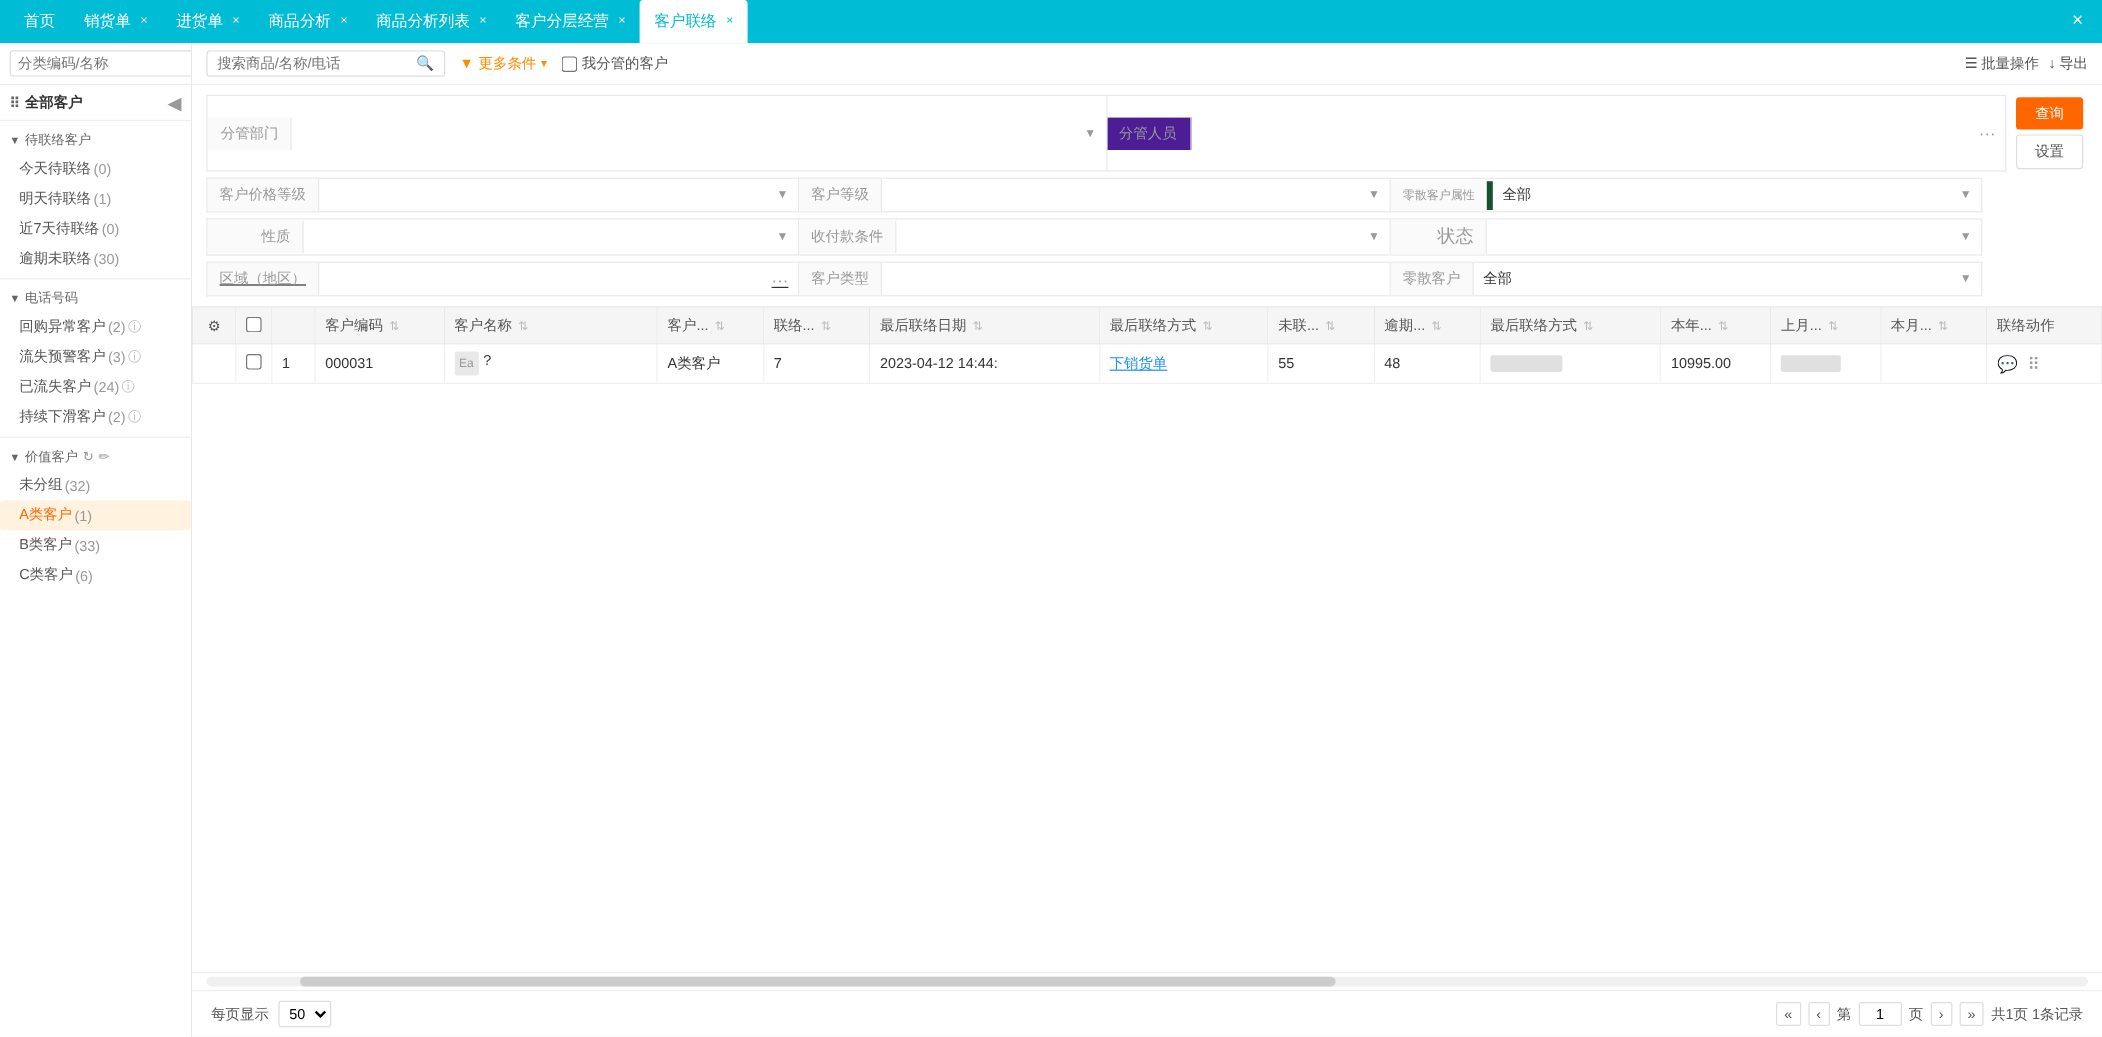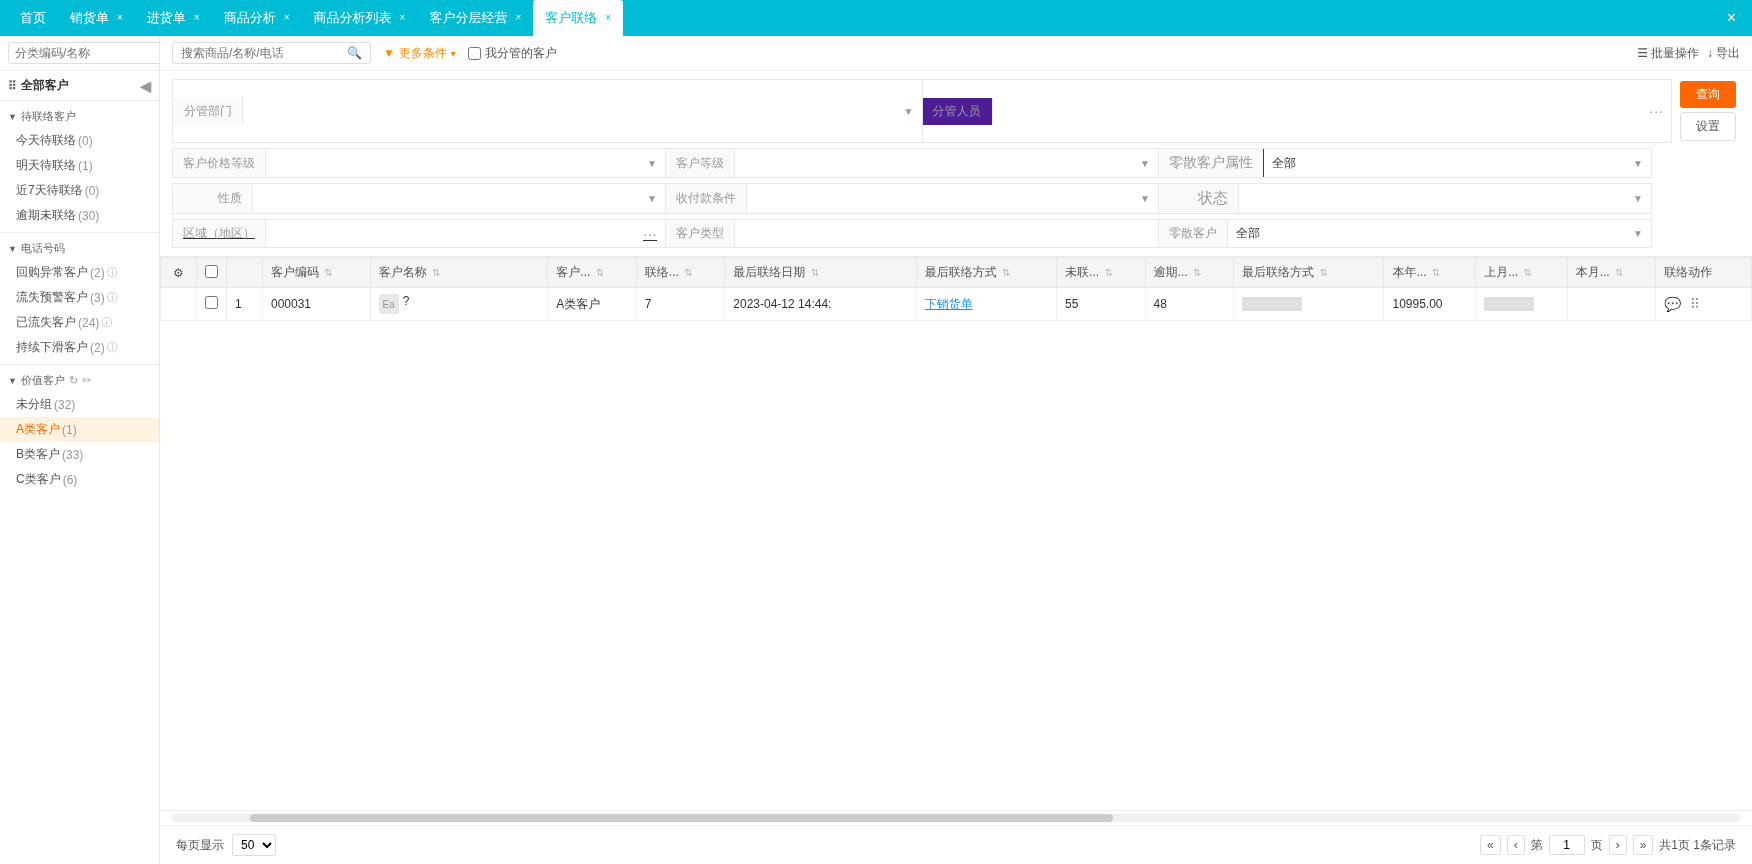--- a/index.html
+++ b/index.html
@@ -254,21 +254,21 @@
           </div>
         </div>
         <div style="display:flex; align-items:center; flex:1; border:1px solid #e8e8e8; border-right:none;">
           <span style="color:#999; padding:5px 10px; white-space:nowrap; font-size:12px; background:#fafafa; border-right:1px solid #e8e8e8; min-width:60px; text-align:right;">客户等级</span>
           <div style="flex:1; padding:5px 8px; display:flex; align-items:center; justify-content:space-between; cursor:pointer;">
             <span></span>
             <span style="color:#999; font-size:10px;">▼</span>
           </div>
         </div>
         <div style="display:flex; align-items:center; flex:1; border:1px solid #e8e8e8;">
-          <span style="color:#999; padding:5px 10px; white-space:nowrap; font-size:14px; background:#fafafa; border-right:1px solid #14532d; min-width:80px; text-align:right;">零散客户属性</span>
+          <span style="color:#999; padding:5px 10px; white-space:nowrap; font-size:10px; background:#fafafa; border-right:5px solid #14532d; min-width:80px; text-align:right;">零散客户属性</span>
           <div style="flex:1; padding:5px 8px; display:flex; align-items:center; justify-content:space-between; cursor:pointer;">
             <span>全部</span>
             <span style="color:#999; font-size:10px;">▼</span>
           </div>
         </div>
         <div style="width:88px;"></div>
       </div>
 
       <div style="display:flex; margin-bottom:5px; gap:0;">
         <div style="display:flex; align-items:center; flex:1; border:1px solid #e8e8e8; border-right:none;">

